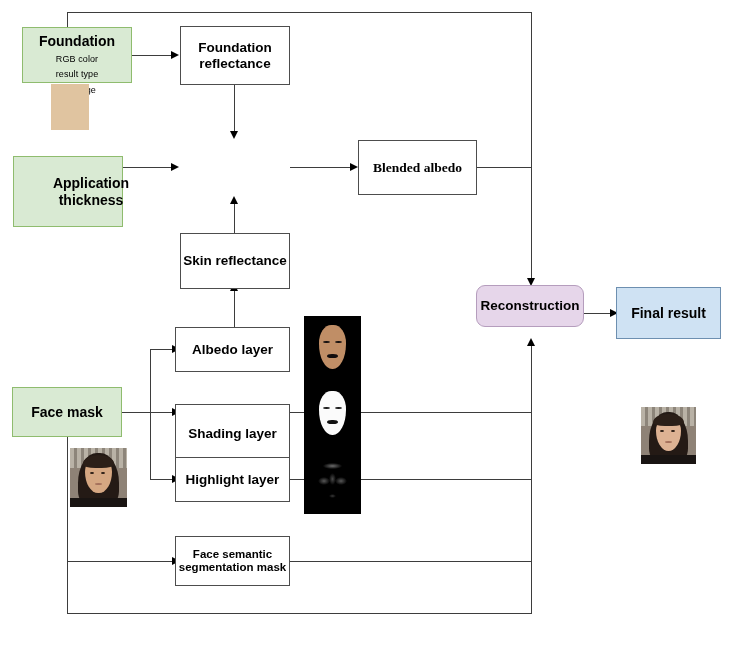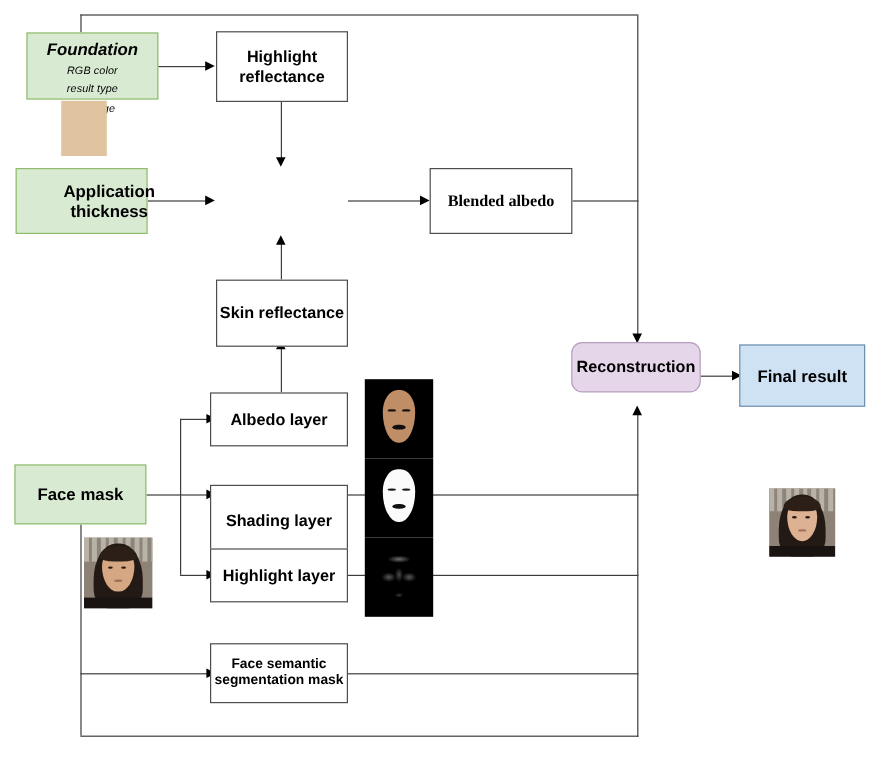--- a/index.html
+++ b/index.html
@@ -110,34 +110,34 @@
 
   <div class="h" style="left:290px;top:412px;width:242px;"></div>
   <div class="h" style="left:290px;top:479px;width:242px;"></div>
   <div class="h" style="left:290px;top:561px;width:242px;"></div>
   <div class="v" style="left:531px;top:345px;height:269px;"></div>
   <div class="arr arr-u" style="left:526.5px;top:338px;"></div>
 
   <div class="h" style="left:584px;top:313px;width:28px;"></div>
   <div class="arr arr-r" style="left:610px;top:308.5px;"></div>
 
-  <div class="node green found-box" style="left:22px;top:27px;width:110px;height:56px;font-style:italic;">
+  <div class="node green found-box" style="left:22px;top:27px;width:110px;height:56px;">
     <span class="found-title">Foundation</span>
     <span class="found-sub">RGB color</span>
     <span class="found-sub">result type</span>
     <span class="found-sub">coverage</span>
   </div>
 
   <div class="swatch" style="left:51px;top:84px;width:38px;height:46px;"></div>
 
   <div class="node rect" style="left:180px;top:26px;width:110px;height:59px;">
-    <span>Highlight reflectance</span>
-  </div>
-
-  <div class="node green" style="left:13px;top:140px;width:110px;height:55px;padding-left:46px;">
+    <span>Foundation reflectance</span>
+  </div>
+
+  <div class="node green" style="left:13px;top:156px;width:110px;height:71px;padding-left:46px;">
     <span>Application thickness</span>
   </div>
 
 
   <div class="node rect" style="left:358px;top:140px;width:119px;height:55px;font-family:Liberation Serif, serif;">
     <span>Blended albedo</span>
   </div>
 
   <div class="node rect" style="left:180px;top:233px;width:110px;height:56px;">
     <span>Skin reflectance</span>

